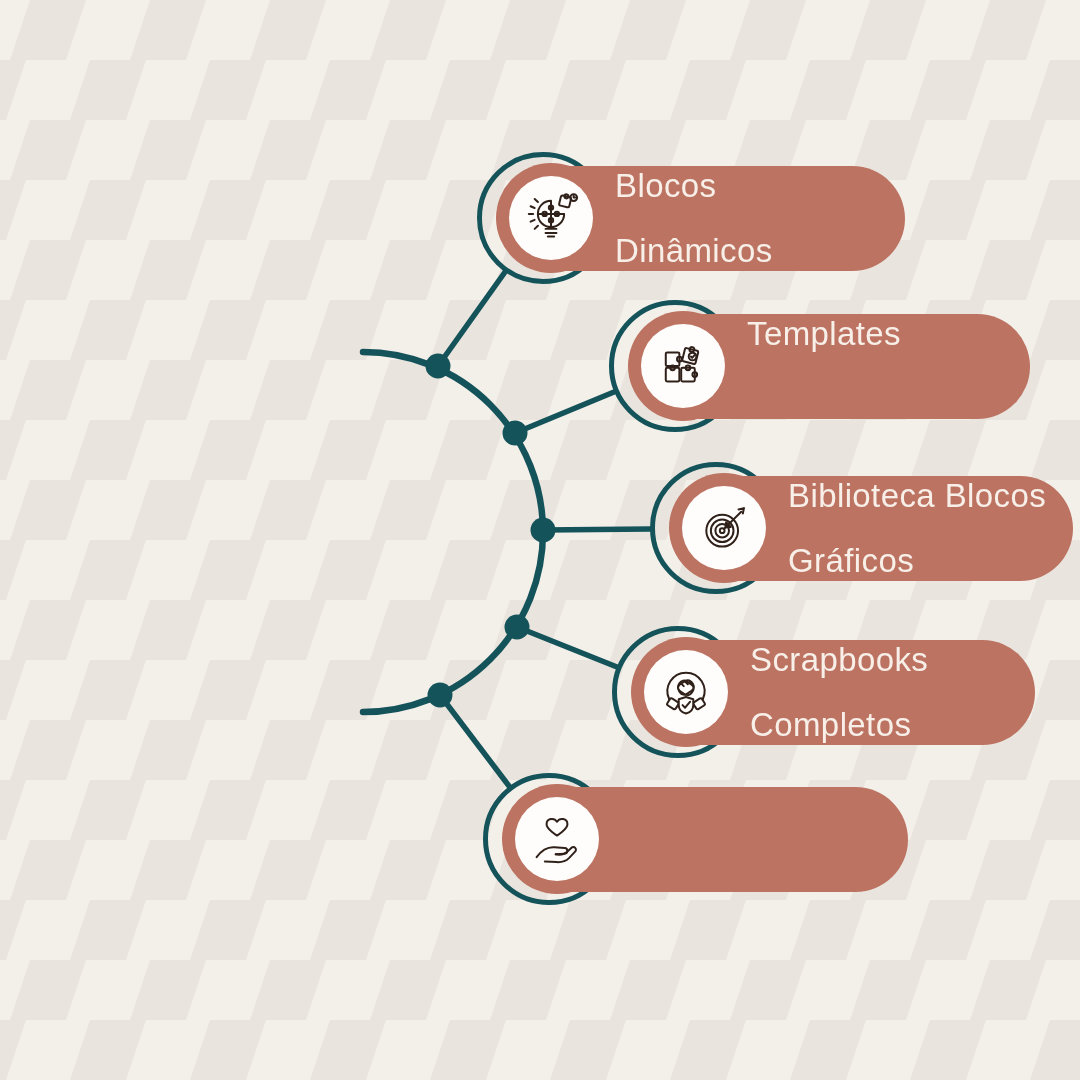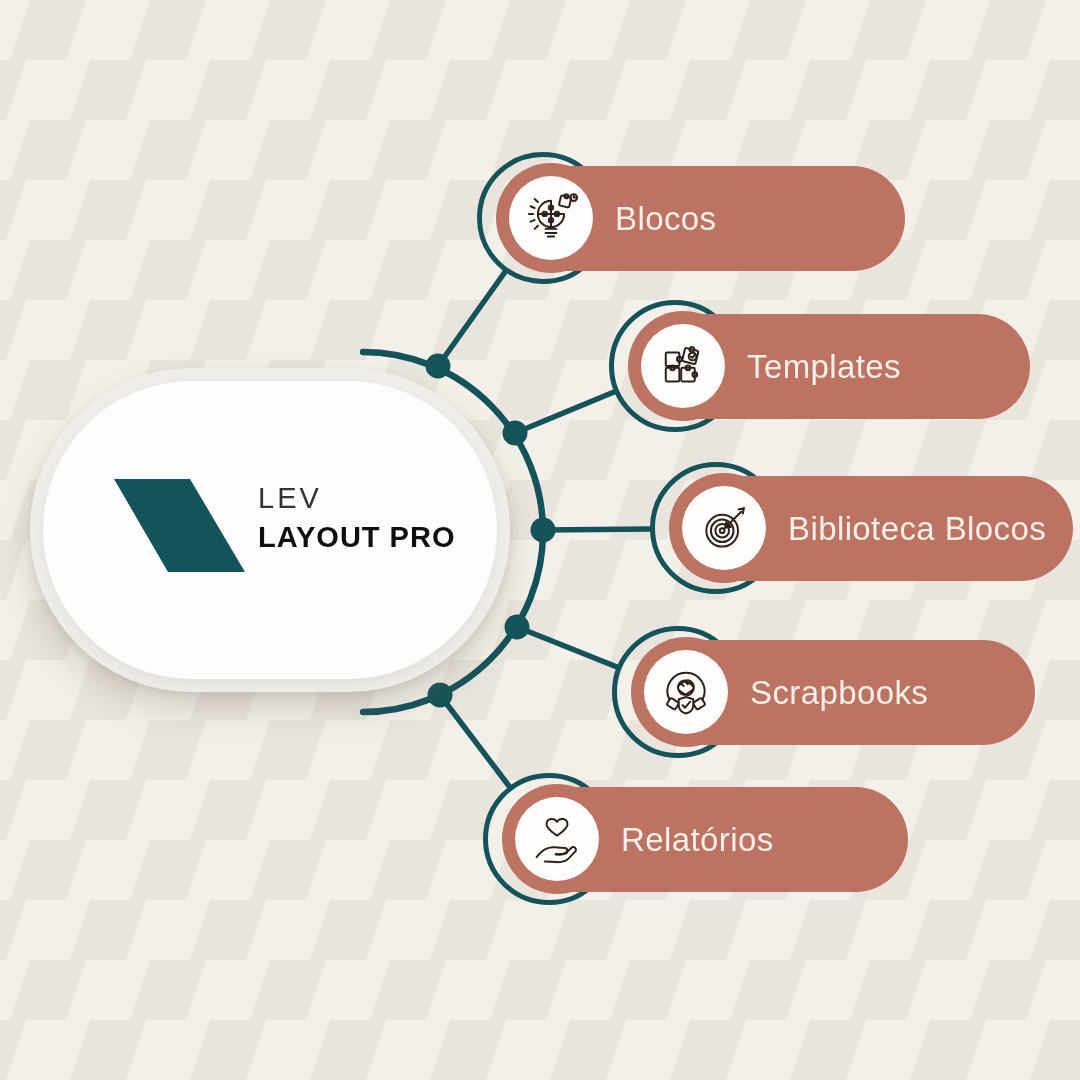--- a/index.html
+++ b/index.html
@@ -33,21 +33,21 @@
   
   .item{position:absolute;left:0;top:0;z-index:4;}
   .item .ring{
     position:absolute;width:132px;height:132px;box-sizing:border-box;
     border:5px solid #14535a;border-radius:50%;background:transparent;
     left:calc(var(--cx) - 66px);top:calc(var(--cy) - 66px);
   }
   .item .pill{
     position:absolute;height:105px;border-radius:53px;background:#bc7362;
     left:calc(var(--cx) - 40px);top:calc(var(--cy) - 52px);width:var(--pw);
-    display:flex;flex-direction:column;justify-content:center;
+    display:flex;flex-direction:column;justify-content:space-between;
     padding-left:112px;box-sizing:border-box;
   }
   .item .pill .line{
     color:#f7efe8;font-size:33px;line-height:40px;letter-spacing:.4px;
     white-space:nowrap;font-weight:400;
   }
   .item .disc{
     position:absolute;width:110px;height:110px;border-radius:50%;background:#bc7362;
     left:calc(var(--cx) - 47px);top:calc(var(--cy) - 55px);
   }
@@ -86,35 +86,26 @@
     </g>
     <g fill="#14535a">
       <circle cx="438" cy="366" r="12.5"></circle>
       <circle cx="515" cy="433" r="12.5"></circle>
       <circle cx="543" cy="530" r="12.5"></circle>
       <circle cx="517" cy="627" r="12.5"></circle>
       <circle cx="440" cy="695" r="12.5"></circle>
     </g>
   </svg>
 
-  <div class="hub">
-    <div class="hub-inner"></div>
-    <svg class="hub-logo-svg" width="480" height="324" viewBox="0 0 480 324" aria-hidden="true">
-      <polygon points="84,111 160,111 215,204 138,204" fill="#14535a"></polygon>
-    </svg>
-    <div class="brand-text">
-      <div class="brand-line1">LEV</div>
-      <div class="brand-line2">LAYOUT PRO</div>
-    </div>
-  </div>
 
   <div class="item" style="--cx:543px;--cy:218px;--pw:402px;">
     <div class="ring"></div>
     <div class="pill">
       <span class="line">Blocos</span>
+      <span class="line">Dinâmicos</span>
     </div>
     <div class="disc"></div>
     <div class="white-circle">
       <svg class="icon" width="58" height="58" viewBox="0 0 64 64" aria-hidden="true">
         <path d="M32,13 A14.5,14.5 0 1 0 46.5,27.5 M32,13 V42 M17.5,27.5 H46"></path>
         <circle cx="32" cy="20.5" r="2.4"></circle>
           <circle cx="25" cy="27.5" r="2.4"></circle>
         <circle cx="38.5" cy="27.5" r="2.4"></circle>
           <circle cx="32" cy="34.5" r="2.4"></circle>
         <path d="M26,44 h12 M26,48.5 h12 M28.5,52.5 h7"></path>
@@ -151,39 +142,41 @@
         <circle cx="42.5" cy="21.5" r="4.2"></circle>
           <path d="M40.7,21.6 l1.4,1.4 2.6,-3"></path>
       </svg>
     </div>
   </div>
 
   <div class="item" style="--cx:716px;--cy:528px;--pw:397px;">
     <div class="ring"></div>
     <div class="pill">
       <span class="line">Biblioteca Blocos</span>
+      <span class="line">Gráficos</span>
     </div>
     <div class="disc"></div>
     <div class="white-circle">
       <svg class="icon" width="58" height="58" viewBox="0 0 64 64" aria-hidden="true">
         <circle cx="30" cy="35" r="17.5"></circle>
           <circle cx="30" cy="35" r="12.5"></circle>
         <circle cx="30" cy="35" r="7.5"></circle>
           <circle cx="30" cy="35" r="2.6"></circle>
         <path d="M32,33 L51,14"></path>
         <path d="M33.5,31.5 l6,-0.6 -5.2,-5.2 z" fill="#2f2019"></path>
         <path d="M48,11.5 l6,-1.2 M52.8,16 l1.2,-6"></path>
       </svg>
     </div>
   </div>
 
   <div class="item" style="--cx:678px;--cy:692px;--pw:397px;">
     <div class="ring"></div>
     <div class="pill">
       <span class="line">Scrapbooks</span>
+      <span class="line">Completos</span>
     </div>
     <div class="disc"></div>
     <div class="white-circle">
       <svg class="icon" width="58" height="58" viewBox="0 0 64 64" aria-hidden="true">
         <path d="M13.5,40 a20.5,20.5 0 1 1 37,0"></path>
         <g transform="rotate(-33 32 27)">
             <rect x="23.5" y="20.5" width="17" height="13" rx="5.5"></rect>
           </g>
         <g transform="rotate(33 32 27)">
             <rect x="23.5" y="21" width="17" height="13" rx="5.5"></rect>
@@ -197,21 +190,20 @@
           </g>
         <path d="M32,37.5 l8,2.5 v6.5 q0,7 -8,9.2 q-8,-2.2 -8,-9.2 v-6.5 z" fill="#fffdfb"></path>
         <path d="M28.2,46.5 l2.8,2.8 5.6,-6.6"></path>
       </svg>
     </div>
   </div>
 
   <div class="item" style="--cx:549px;--cy:839px;--pw:399px;">
     <div class="ring"></div>
     <div class="pill">
-      <span class="line">Relatórios</span>
     </div>
     <div class="disc"></div>
     <div class="white-circle">
       <svg class="icon" width="58" height="58" viewBox="0 0 64 64" aria-hidden="true">
         <path d="M32,13 c-2.9,-4.8 -11.5,-4.2 -11.5,2.7 c0,5.6 11.5,12.5 11.5,12.5 c0,0 11.5,-6.9 11.5,-12.5 c0,-6.9 -8.6,-7.5 -11.5,-2.7 z"></path>
         <path d="M9.5,52 c6,-8 12.5,-11.3 19.5,-10.8 l11.5,0.8 a3.1,3.1 0 0 1 -0.4,6.2 l-9.5,0.7"></path>
         <path d="M30.6,48.9 c5.2,0.9 9.3,0.2 12.4,-2.6 l5,-4.6 a2.9,2.9 0 0 1 4,4.2 l-6.8,7.2 c-3.6,3.6 -8.4,4.7 -13.6,4.4 l-13,-0.6"></path>
       </svg>
     </div>
   </div>

